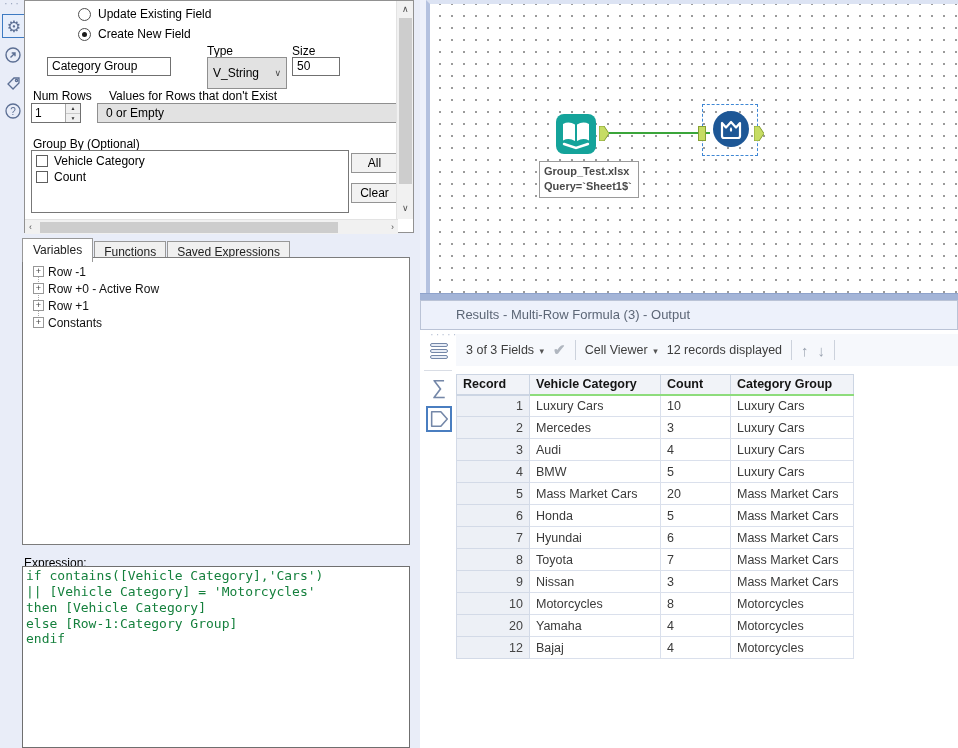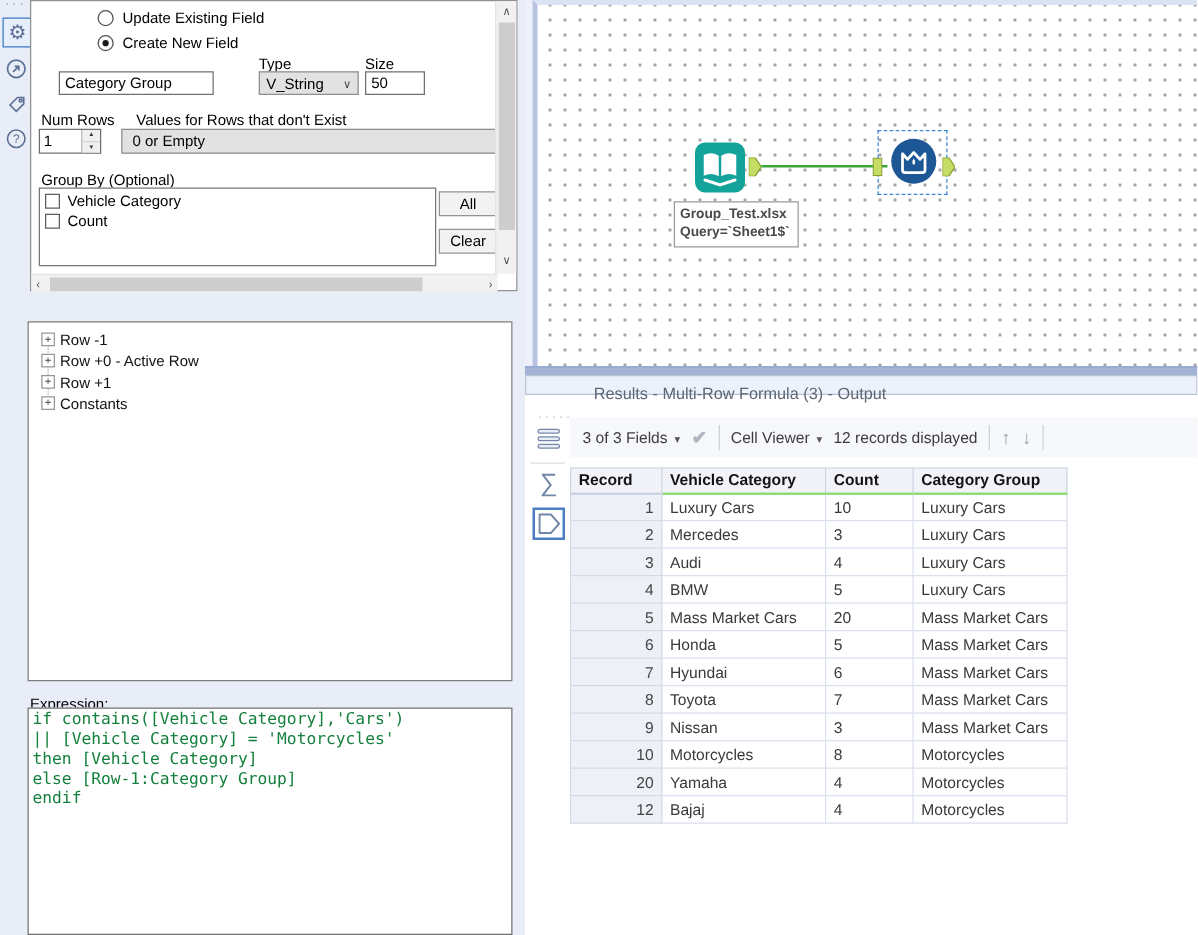--- a/index.html
+++ b/index.html
@@ -59,22 +59,22 @@
   .tool { position:absolute; }
   .anchor { position:absolute; }
   .wire { position:absolute; height:2px; background:#3aa53a; }
   .annotation { position:absolute; background:#fff; border:1px solid #9a9a9a; padding:2px 4px;
                 font-size:11px; font-weight:bold; color:#4a4a4a; line-height:1.4; white-space:pre-line; }
   .sel-box { position:absolute; border:1px dashed #3f87d4; }
 
   
   .results { position:absolute; left:420px; top:293px; width:538px; height:455px; }
   .splitter { position:absolute; left:0; top:0; width:538px; height:7px; background:#a3b4d7; border-top:1px solid #8fa3cc; }
-  .res-title { position:absolute; left:0; top:7px; width:538px; height:16px; background:#edf1fb;
-               border:1px solid #bac3d6; line-height:28px; padding-left:54px; font-size:13px; color:#5c6676; }
+  .res-title { position:absolute; left:0; top:7px; width:538px; height:30px; background:#edf1fb;
+               border:1px solid #bac3d6; line-height:28px; padding-left:35px; font-size:13px; color:#5c6676; }
   .res-body { position:absolute; left:0; top:37px; width:538px; height:418px; background:#fff; }
   .grip-5 { position:absolute; left:10px; top:-2px; color:#b7c1d4; font-size:11px; letter-spacing:2px; }
   .res-rail-icon { position:absolute; left:6px; width:26px; height:26px; display:flex; flex-direction:column;
                    align-items:center; justify-content:center; color:#7487a8; }
   .bars span { display:block; width:18px; height:4px; border:1px solid #7487a8; border-radius:2px; margin:1px 0; background:#e8edf6; }
   .res-divider { position:absolute; left:4px; top:40px; width:28px; border-top:1px solid #d9dde5; }
   .res-rail-sel { border:2px solid #4a7ec0; background:#fff; }
   .res-toolbar { position:absolute; left:36px; top:4px; width:502px; height:32px; background:#f6f8fc;
                  display:flex; align-items:center; gap:9px; padding-left:10px; font-size:12.5px; color:#3d3d3d; }
   .caret { font-size:9px; color:#555; margin-left:2px; }
@@ -126,21 +126,21 @@
     </div>
     <div class="radio-row" style="left:10px; top:26px;">
       <span class="radio sel"></span>
       <span>Create New Field</span>
     </div>
 
     <div class="lbl" style="left:182px; top:43px;">Type</div>
     <div class="lbl" style="left:267px; top:43px;">Size</div>
 
     <div class="tb" style="left:22px; top:56px; width:124px; height:19px; line-height:17px;">Category Group</div>
-    <div class="dd" style="left:182px; top:56px; width:80px; height:19px;">
+    <div class="dd" style="left:182px; top:56px; width:80px; height:32px;">
       <span>V_String</span>
       <span class="chev">∨</span>
     </div>
     <div class="tb" style="left:267px; top:56px; width:48px; height:19px; line-height:17px;">50</div>
 
     <div class="lbl" style="left:8px; top:88px;">Num Rows</div>
     <div class="lbl" style="left:84px; top:88px;">Values for Rows that don't Exist</div>
 
     <div class="spinner" style="left:6px; top:102px; width:50px; height:20px;">
       <span class="num">1</span>
@@ -172,20 +172,25 @@
       <span class="thumb" style="left:2px; top:17px; width:13px; height:166px;"></span>
       <span class="sb-arrow" style="left:5px; top:203px;">∨</span>
     </div>
     <div class="hscroll">
       <span class="sb-arrow" style="left:4px; top:3px;">‹</span>
       <span class="thumb" style="left:15px; top:2px; width:298px; height:11px;"></span>
       <span class="sb-arrow" style="right:4px; top:3px;">›</span>
     </div>
   </div>
 
+  <div class="tabs">
+      <span class="tab active">Variables</span>
+      <span class="tab">Functions</span>
+      <span class="tab">Saved Expressions</span>
+    </div>
 
   <div class="tree-box">
     <div class="tree">
         <div class="tree-item">
           <span class="plus-box">+</span>
           <span>Row -1</span>
         </div>
         <div class="tree-item">
           <span class="plus-box">+</span>
           <span>Row +0 - Active Row</span>

